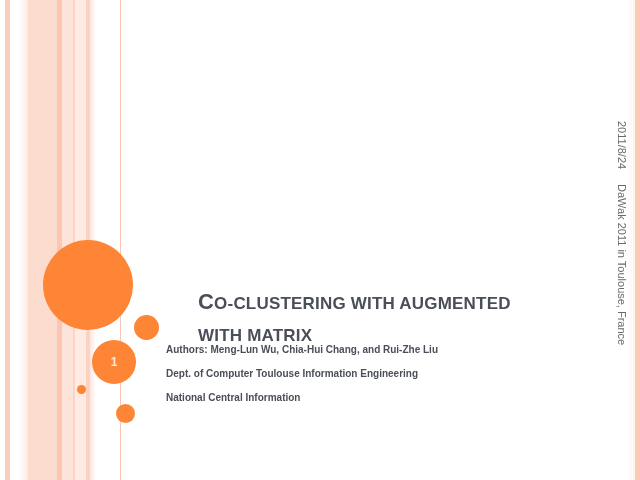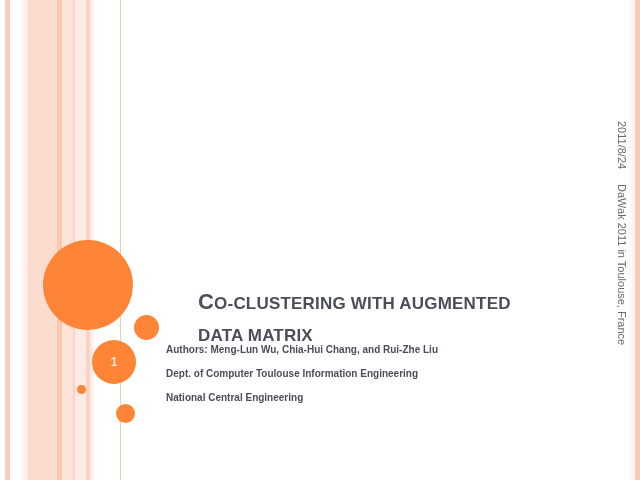--- a/index.html
+++ b/index.html
@@ -120,24 +120,24 @@
   <div class="circle c-big"></div>
   <div class="circle c-med"></div>
   <div class="circle c-num">
     <span class="slide-number">1</span>
   </div>
   <div class="circle c-small"></div>
   <div class="circle c-low"></div>
 
   <div class="title">
     <span class="title-line"><span class="title-cap">C</span><span>O-CLUSTERING WITH AUGMENTED</span></span>
-    <span class="title-line">DATA MATRIX</span>
+    <span class="title-line">WITH MATRIX</span>
   </div>
 
   <div class="info">
     <span class="info-line">Authors: Meng-Lun Wu, Chia-Hui Chang, and Rui-Zhe Liu</span>
     <span class="info-line">Dept. of Computer Toulouse Information Engineering</span>
-    <span class="info-line">National Central Engineering</span>
+    <span class="info-line">National Central Information</span>
   </div>
 
   <div class="vertical v-date">2011/8/24</div>
   <div class="vertical v-venue">DaWak 2011 in Toulouse, France</div>
 </div>
 
 </body></html>

